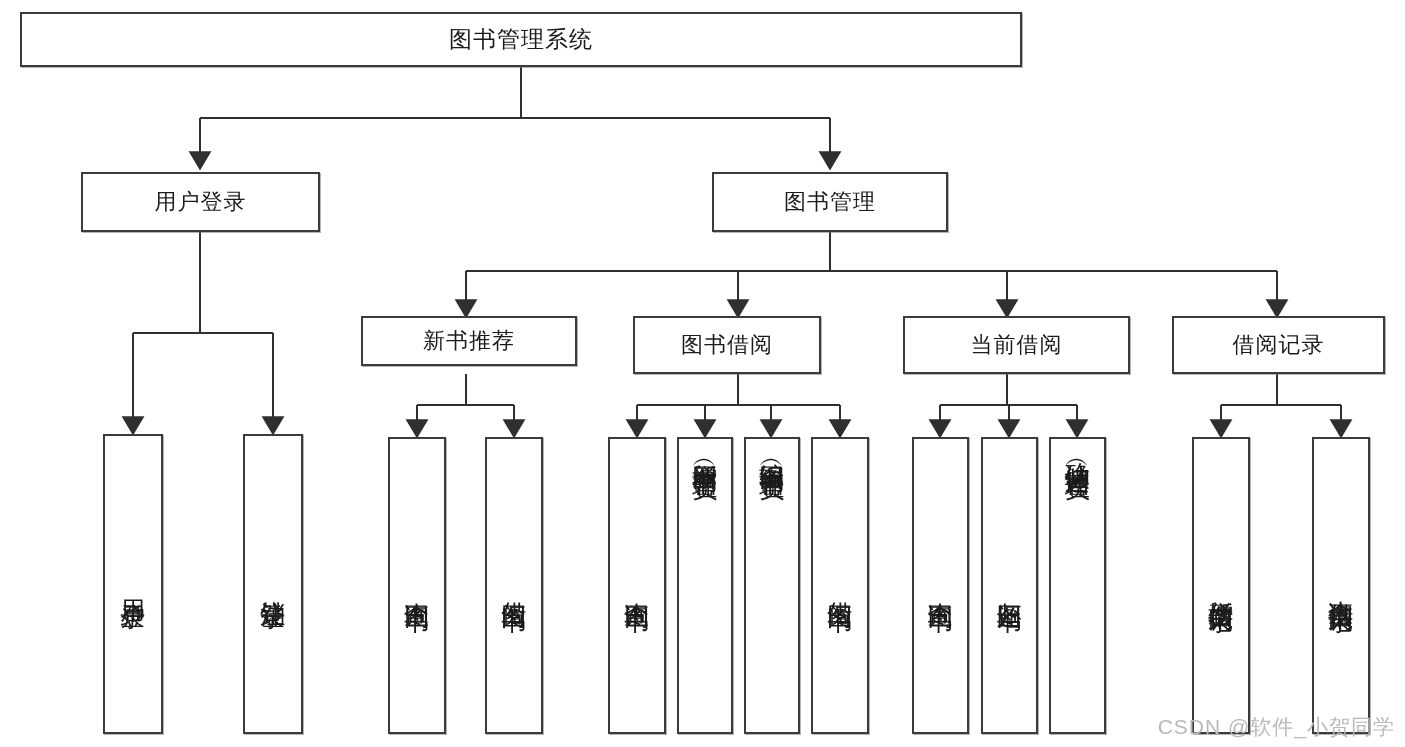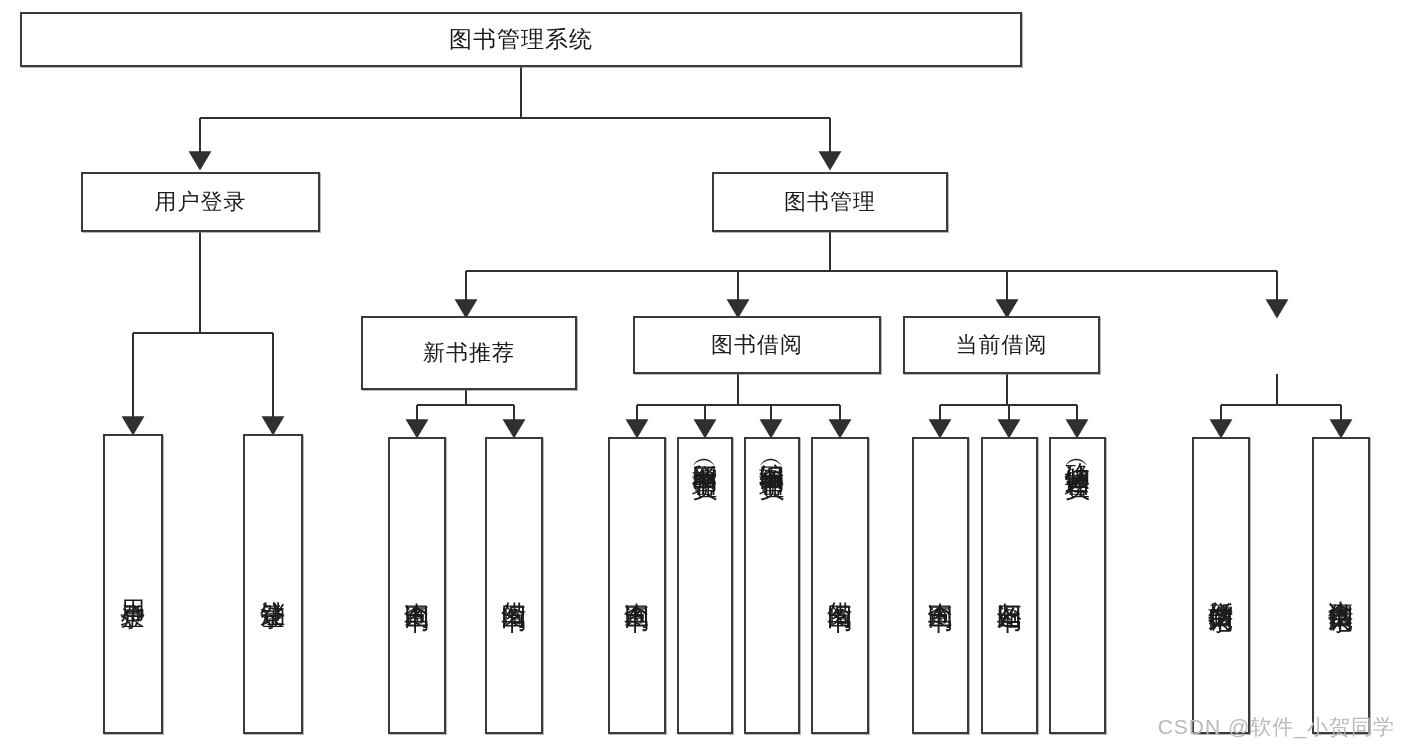--- a/index.html
+++ b/index.html
@@ -109,28 +109,31 @@
     <span>图书管理系统</span>
   </div>
 
   <div class="node h" style="left:81px;top:172px;width:239px;height:60px;">
     <span>用户登录</span>
   </div>
   <div class="node h" style="left:712px;top:172px;width:236px;height:60px;">
     <span>图书管理</span>
   </div>
 
-  <div class="node h" style="left:361px;top:316px;width:216px;height:74px;">
+  <div class="node h" style="left:361px;top:316px;width:216px;height:50px;">
     <span>新书推荐</span>
   </div>
-  <div class="node h" style="left:633px;top:316px;width:248px;height:58px;">
+  <div class="node h" style="left:633px;top:316px;width:188px;height:58px;">
     <span>图书借阅</span>
   </div>
-  <div class="node h" style="left:903px;top:316px;width:197px;height:58px;">
+  <div class="node h" style="left:903px;top:316px;width:227px;height:58px;">
     <span>当前借阅</span>
+  </div>
+  <div class="node h" style="left:1172px;top:316px;width:213px;height:58px;">
+    <span>借阅记录</span>
   </div>
 
   <div class="node v" style="left:103px;top:434px;width:60px;height:300px;">
     <span>用户登录</span>
   </div>
   <div class="node v" style="left:243px;top:434px;width:60px;height:300px;">
     <span>注销登录</span>
   </div>
 
   <div class="node v" style="left:388px;top:437px;width:58px;height:297px;">

